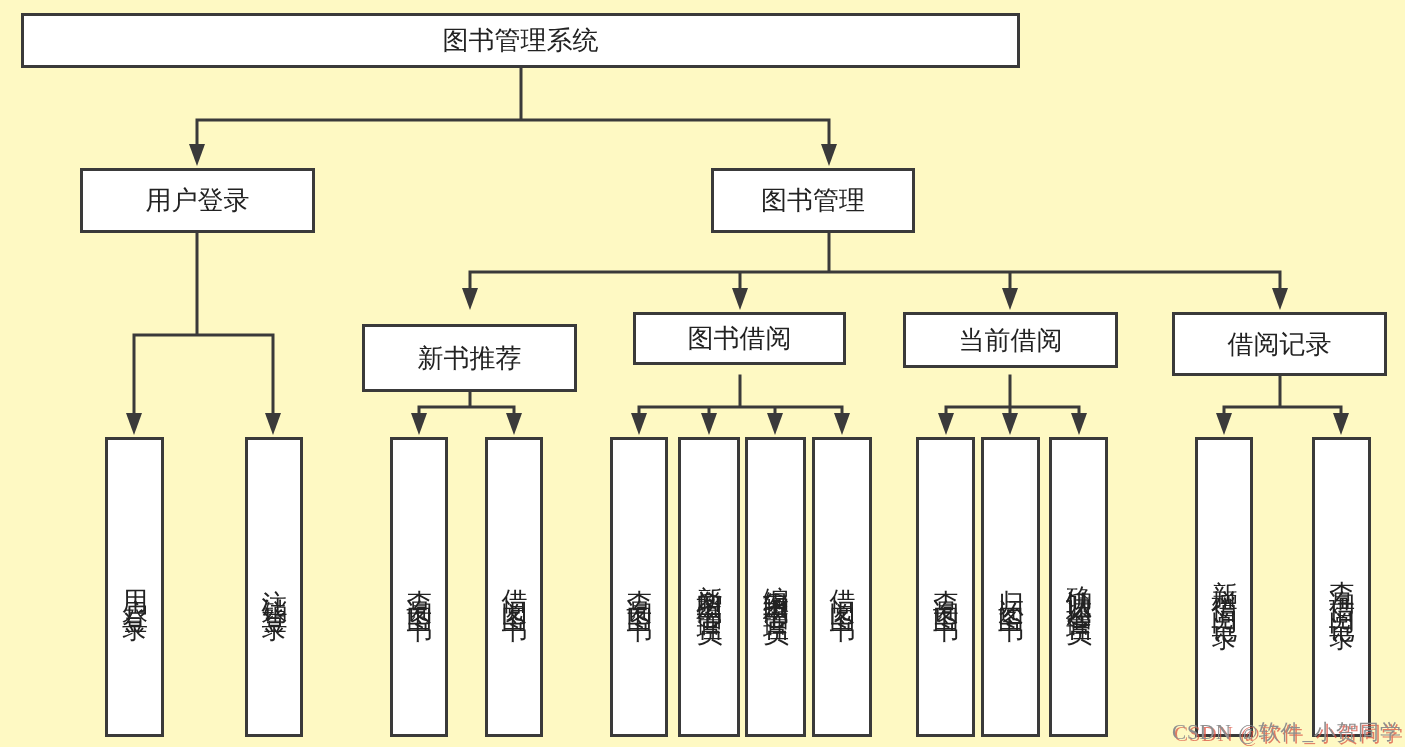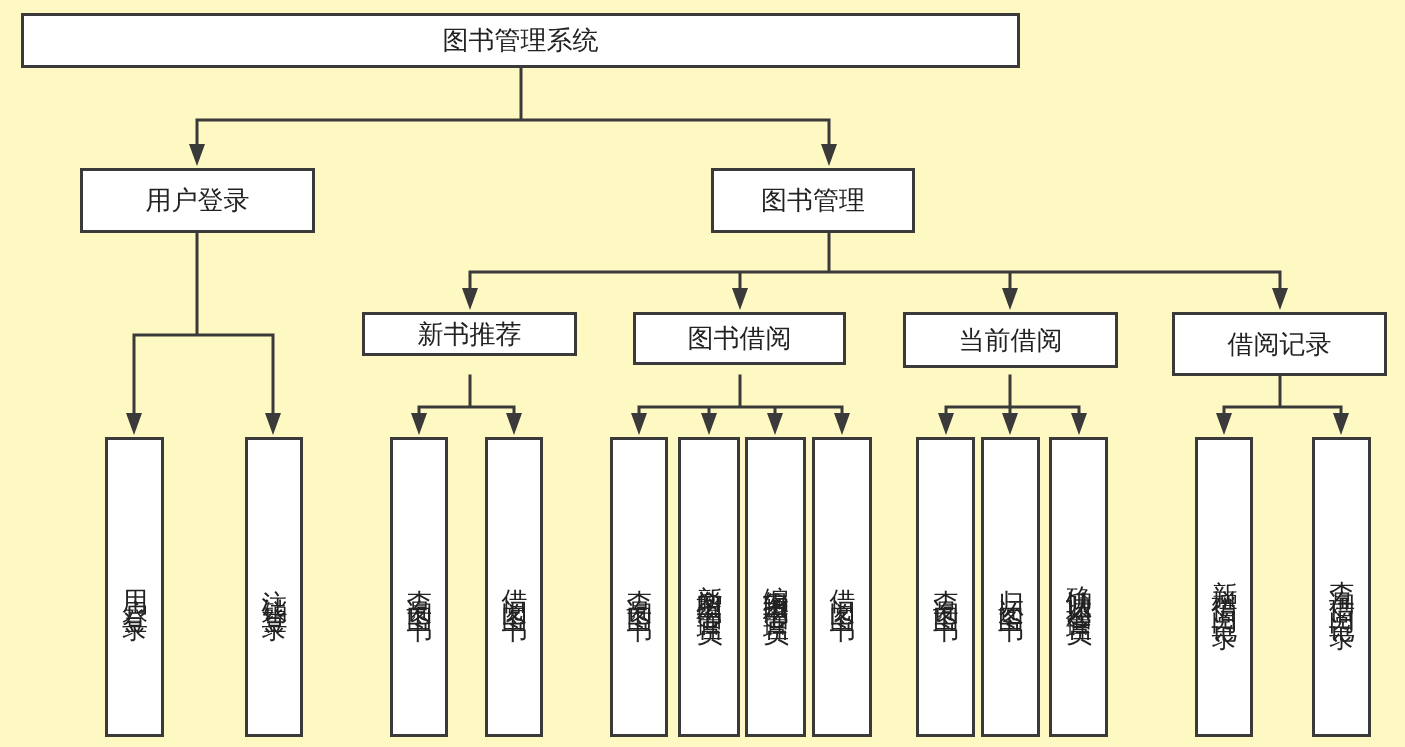--- a/index.html
+++ b/index.html
@@ -93,21 +93,21 @@
         <path d="M1333 413 L1349 413 L1341 435 Z" stroke="none"></path>
       </g>
     </g>
   </svg>
 
   <div class="node" style="left:21px; top:13px; width:999px; height:55px;">图书管理系统</div>
 
   <div class="node" style="left:80px; top:168px; width:235px; height:65px;">用户登录</div>
   <div class="node" style="left:711px; top:168px; width:204px; height:65px;">图书管理</div>
 
-  <div class="node" style="left:362px; top:312px; width:215px; height:44px;">新书推荐</div>
+  <div class="node" style="left:362px; top:324px; width:215px; height:68px;">新书推荐</div>
   <div class="node" style="left:633px; top:312px; width:213px; height:53px;">图书借阅</div>
   <div class="node" style="left:903px; top:312px; width:215px; height:56px;">当前借阅</div>
   <div class="node" style="left:1172px; top:312px; width:215px; height:64px;">借阅记录</div>
 
   <div class="node leaf" style="left:105px; width:59px;">
     <span class="vtext">用户登录</span>
   </div>
   <div class="node leaf" style="left:245px; width:58px;">
     <span class="vtext">注销登录</span>
   </div>
@@ -142,13 +142,14 @@
     <span class="vtext tight">确认归还（管理员）</span>
   </div>
 
   <div class="node leaf" style="left:1195px; width:58px;">
     <span class="vtext">新增借阅记录</span>
   </div>
   <div class="node leaf" style="left:1312px; width:59px;">
     <span class="vtext">查询借阅记录</span>
   </div>
 
+  <div class="watermark">CSDN @软件_小贺同学</div>
 </div>
 
 </body></html>

